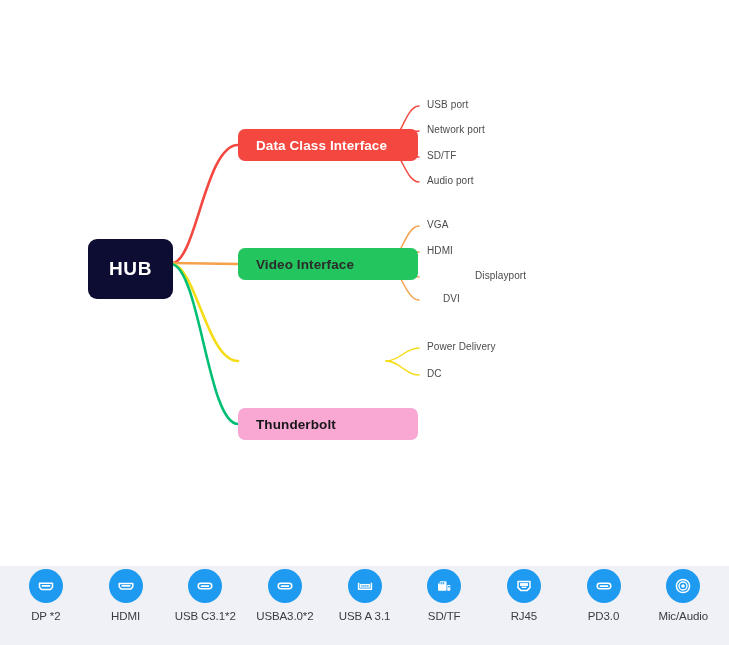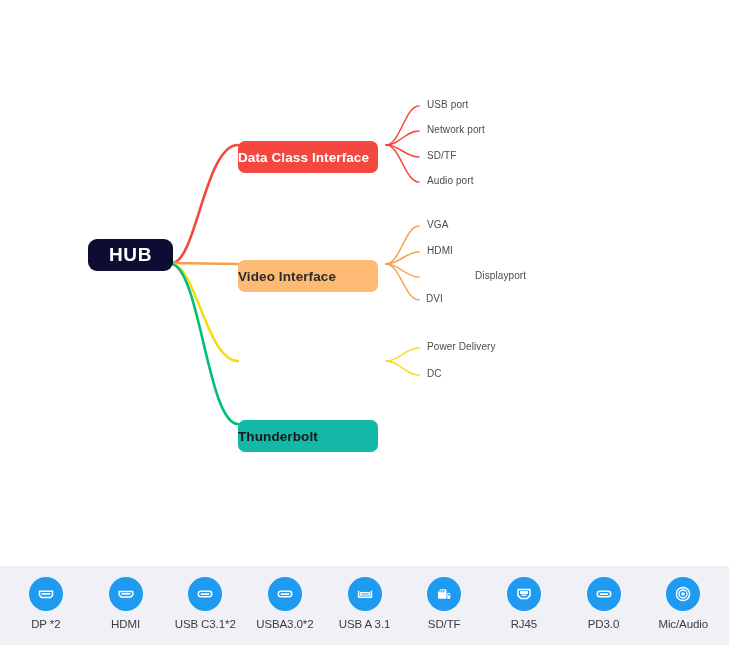--- a/index.html
+++ b/index.html
@@ -32,58 +32,58 @@
     width: 729px;
     height: 560px;
   }
 
   
   .root-node {
     position: absolute;
     left: 88px;
     top: 239px;
     width: 85px;
-    height: 32px;
+    height: 60px;
     background: #0d0d33;
     border-radius: 9px;
     display: flex;
     align-items: center;
     justify-content: center;
   }
   .root-label {
     color: #ffffff;
     font-size: 19px;
     font-weight: bold;
     letter-spacing: 0.6px;
   }
 
   
   .branch-node {
     position: absolute;
     height: 32px;
-    width: 140px;
+    width: 180px;
     border-radius: 7px;
     display: flex;
     align-items: center;
     box-sizing: border-box;
-    margin-top: 12px;
+    padding-left: 18px;
   }
   .branch-label {
     font-size: 13.5px;
     font-weight: bold;
     letter-spacing: 0.1px;
     white-space: nowrap;
   }
   .branch-data    { left: 238px; top: 129px; background: #f4473f; }
   .branch-data .branch-label { color: #ffffff; }
-  .branch-video   { left: 238px; top: 248px; background: #fdba74; }
+  .branch-video   { left: 238px; top: 248px; background: #22c55e; }
   .branch-video .branch-label { color: #2b2b2b; }
   .branch-charge  { left: 238px; top: 345px; background: #f5dc14; }
   .branch-charge .branch-label { color: #2b2b2b; }
-  .branch-thunder { left: 238px; top: 408px; background: #14b8a6; }
+  .branch-thunder { left: 238px; top: 408px; background: #f9a8d4; }
   .branch-thunder .branch-label { color: #17171a; }
 
   
   .leaf {
     position: absolute;
     font-size: 10px;
     color: #4b4b4b;
     white-space: nowrap;
     letter-spacing: 0.1px;
   }
@@ -93,21 +93,21 @@
     position: absolute;
     left: 0;
     top: 566px;
     width: 729px;
     height: 79px;
     background: #eff1f7;
     display: flex;
     align-items: flex-start;
     justify-content: space-between;
     box-sizing: border-box;
-    padding: 11px 6px 0 6px;
+    padding: 3px 6px 0 6px;
   }
   .port-item {
     flex: 1 1 0;
     display: flex;
     flex-direction: column;
     align-items: center;
   }
   .port-icon {
     width: 34px;
     height: 34px;
@@ -170,21 +170,21 @@
   </div>
 
   <div class="leaf" style="left:427px; top:99px;">USB port</div>
   <div class="leaf" style="left:427px; top:124px;">Network port</div>
   <div class="leaf" style="left:427px; top:150px;">SD/TF</div>
   <div class="leaf" style="left:427px; top:175px;">Audio port</div>
 
   <div class="leaf" style="left:427px; top:219px;">VGA</div>
   <div class="leaf" style="left:427px; top:245px;">HDMI</div>
   <div class="leaf" style="left:427px; top:270px;margin-left:48px;">Displayport</div>
-  <div class="leaf" style="left:426px; top:293px;">DVI</div>
+  <div class="leaf" style="left:443px; top:293px;">DVI</div>
 
   <div class="leaf" style="left:427px; top:341px;">Power Delivery</div>
   <div class="leaf" style="left:427px; top:368px;text-align:right;">DC</div>
 </div>
 
 <div id="port-strip">
 
   <div class="port-item">
     <span class="port-icon">
       <svg width="22" height="22" viewBox="0 0 22 22">

